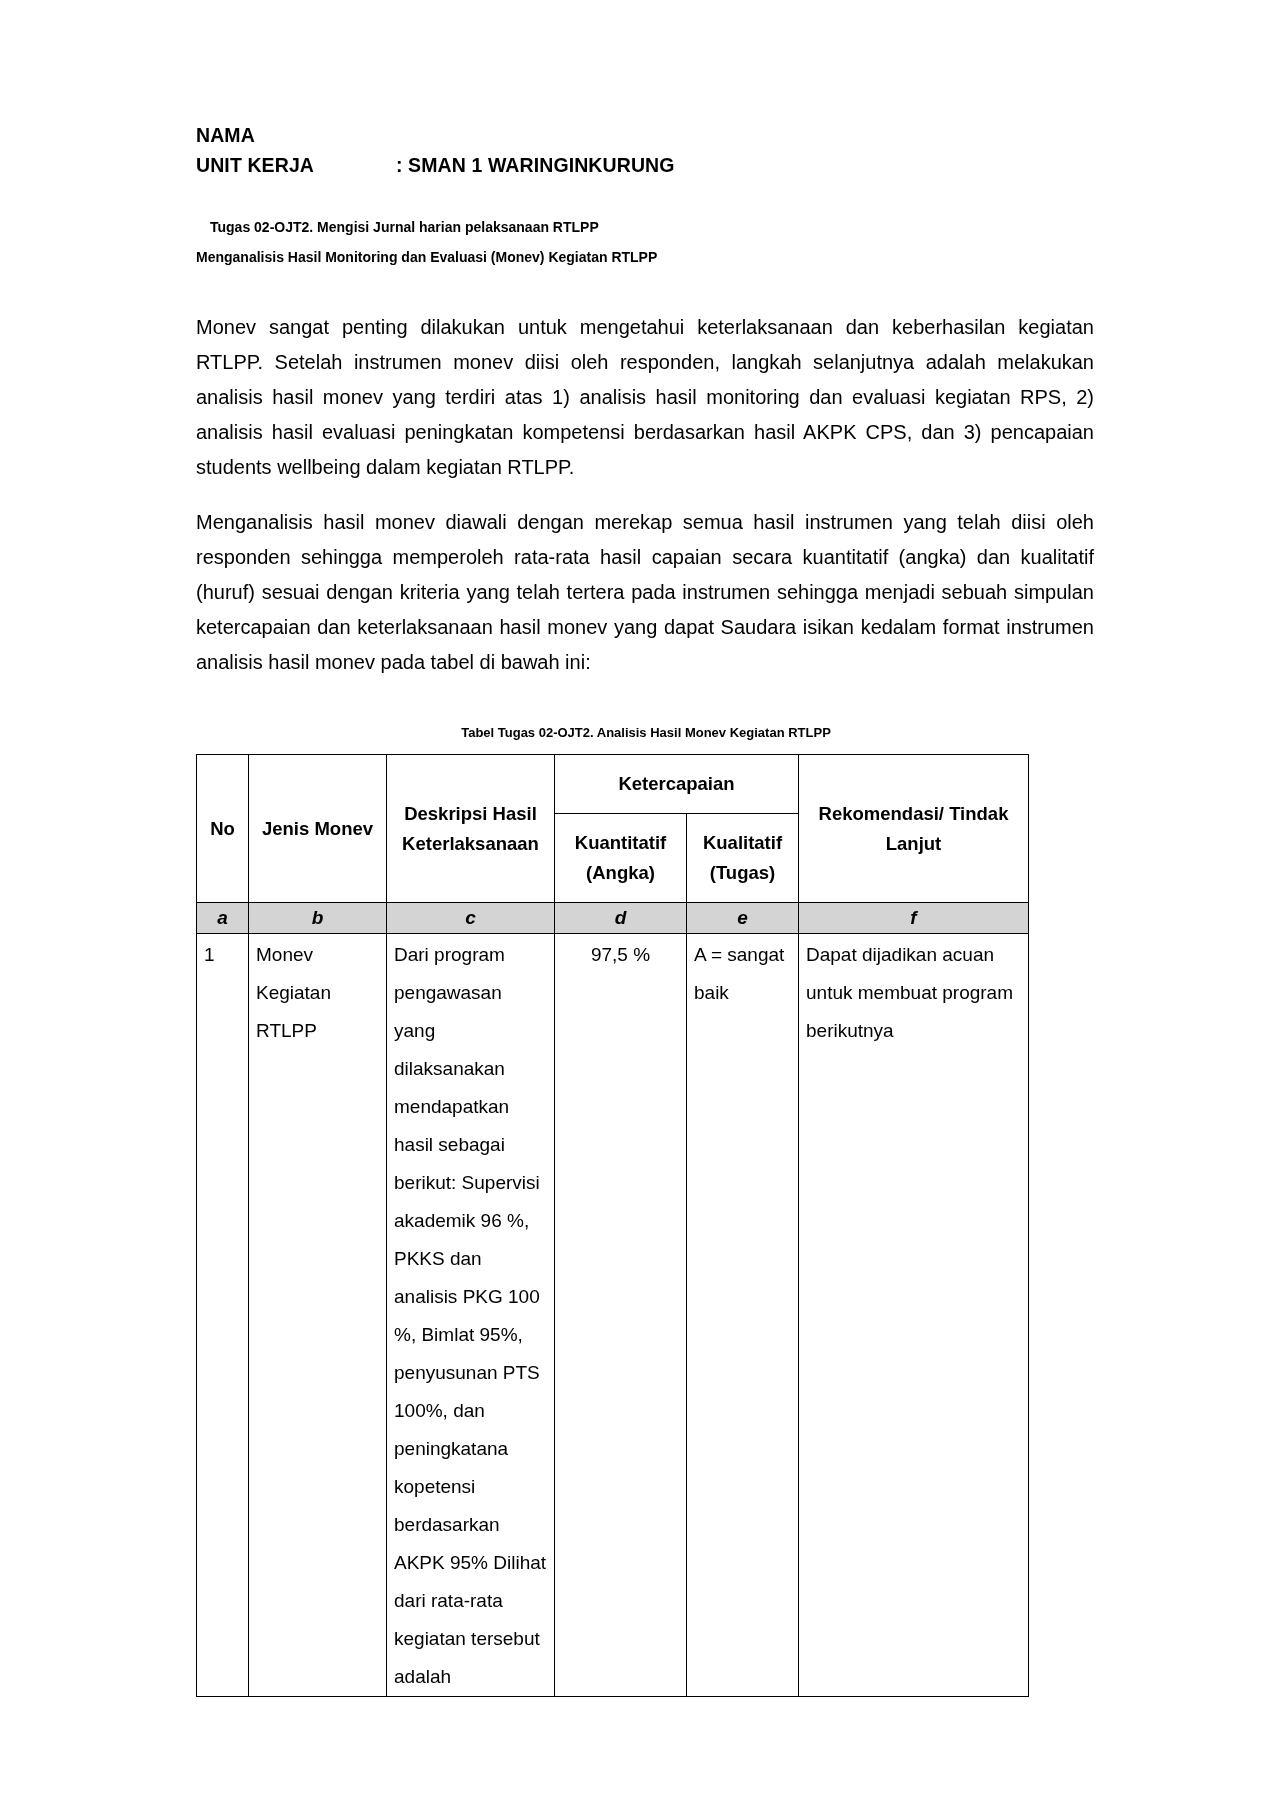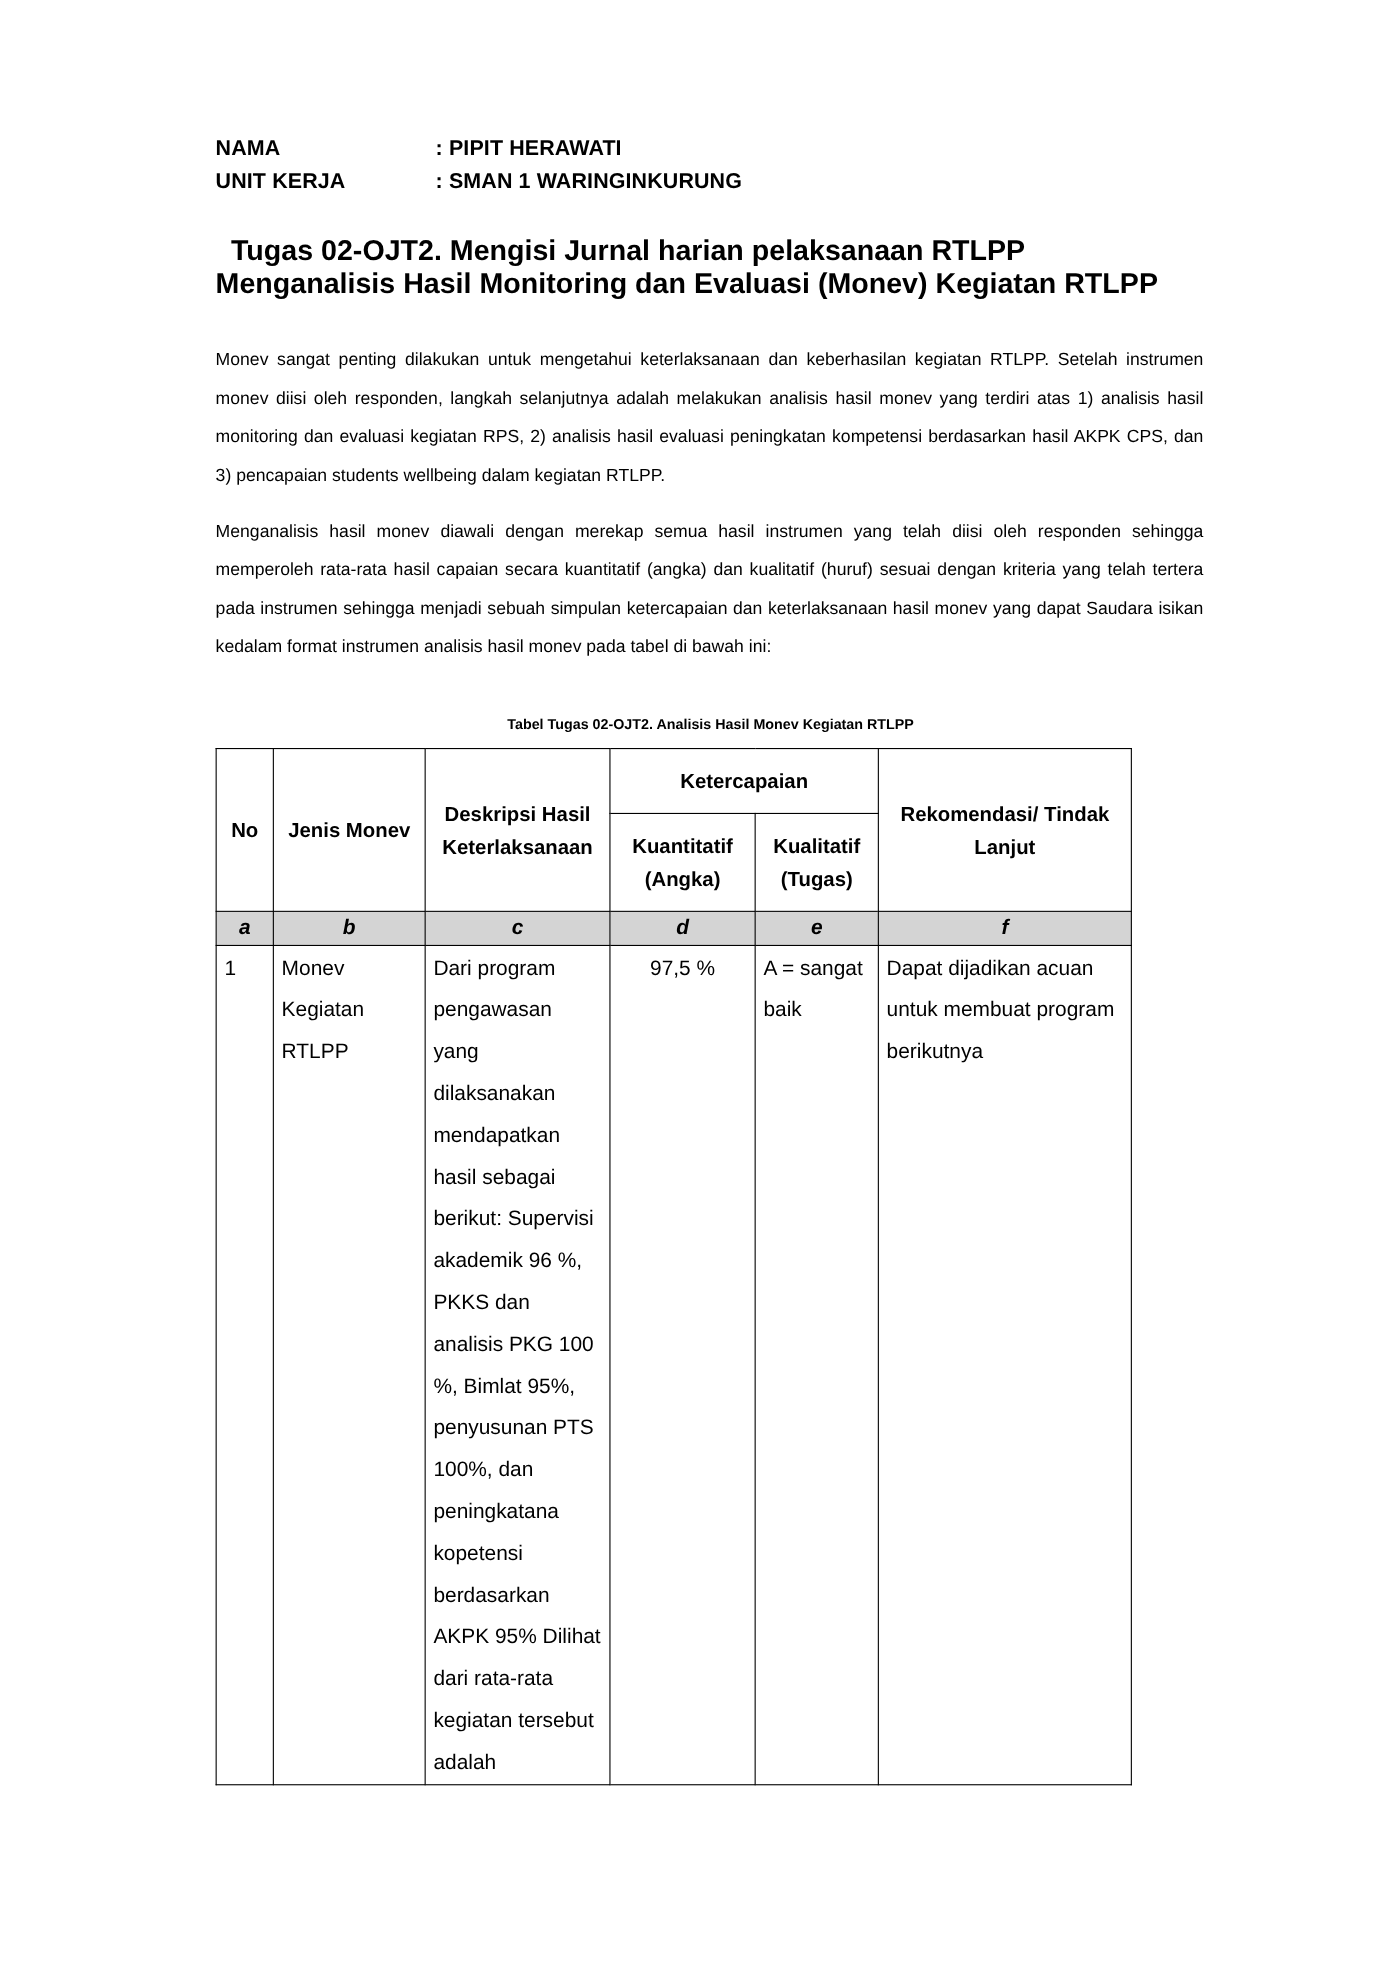--- a/index.html
+++ b/index.html
@@ -37,34 +37,34 @@
     flex: 0 0 200px;
   }
   .identity-value {
     flex: 1 1 auto;
   }
 
   
   .task-title {
     margin-top: 32px;
     font-weight: bold;
-    font-size: 26px;
+    font-size: 14px;
     line-height: 30px;
   }
   .task-title-line1 {
     padding-left: 14px;
   }
   .task-title-line2 {
     padding-left: 0px;
   }
 
   
   .para {
     margin-top: 38px;
-    font-size: 16px;
+    font-size: 20px;
     line-height: 35px;
     text-align: justify;
     text-justify: inter-word;
     margin-left: 0px;
     margin-right: 2px;
   }
   .para.second {
     margin-top: 16px;
   }
 
@@ -125,21 +125,20 @@
   td.cell-num { text-align: center; }
 </style>
 </head>
 <body>
 
 <div class="page">
 
   <div class="identity">
     <div class="identity-row">
       <span class="identity-label">NAMA</span>
-      <span class="identity-value">: PIPIT HERAWATI</span>
     </div>
     <div class="identity-row">
       <span class="identity-label">UNIT KERJA</span>
       <span class="identity-value">: SMAN 1 WARINGINKURUNG</span>
     </div>
   </div>
 
   <div class="task-title">
     <div class="task-title-line1">Tugas 02-OJT2. Mengisi Jurnal harian pelaksanaan RTLPP</div>
     <div class="task-title-line2">Menganalisis Hasil Monitoring dan Evaluasi (Monev) Kegiatan RTLPP</div>

